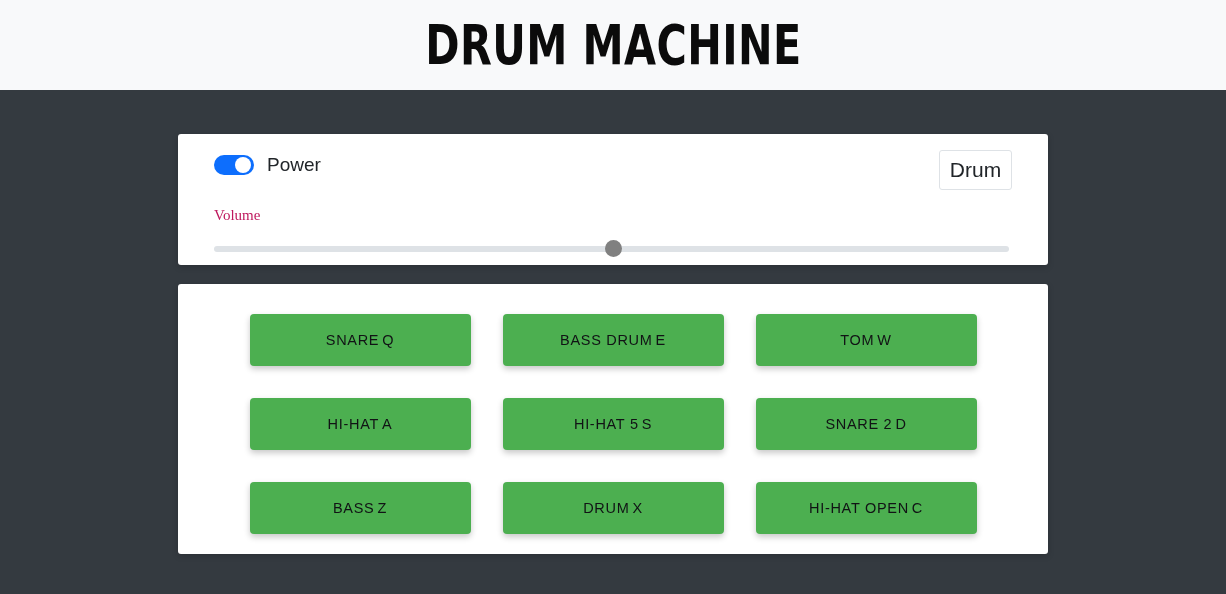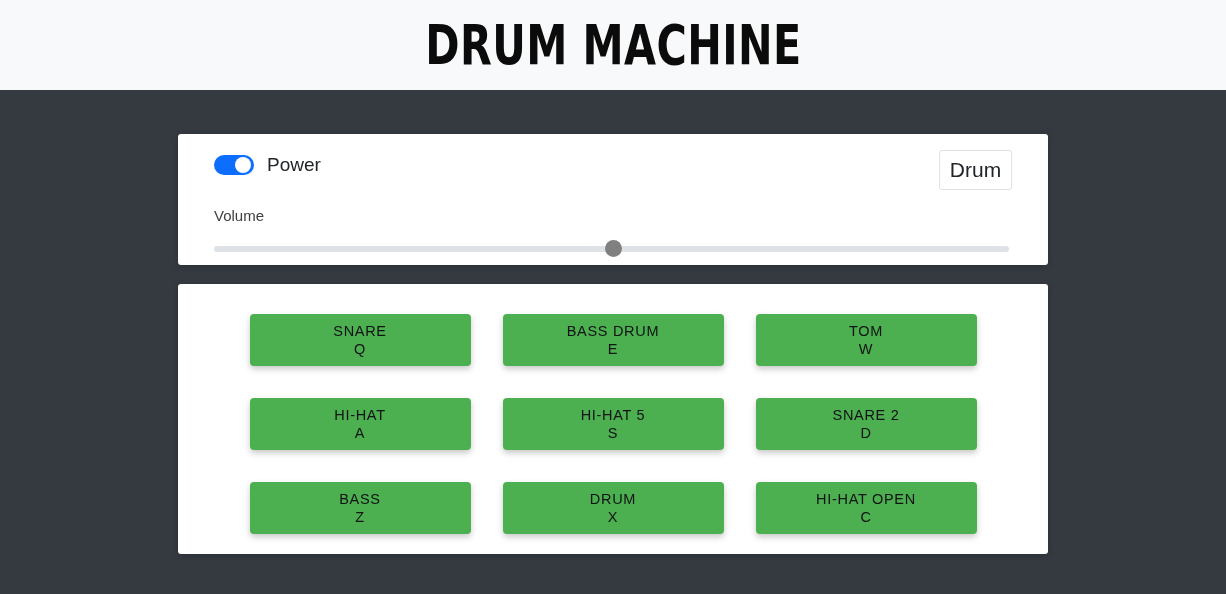--- a/index.html
+++ b/index.html
@@ -114,22 +114,23 @@
     font-size: 21px;
     color: #212529;
     cursor: pointer;
     display: flex;
     align-items: center;
     justify-content: center;
   }
 
   .volume-label {
     font-size: 15px;
-    color: #404040;
+    color: #be185d;
     margin-top: 17px;
+    font-family: Liberation Serif, serif;
   }
 
   .slider {
     position: relative;
     margin-top: 19px;
     width: 795px;
     height: 12px;
   }
   .slider .track {
     position: absolute;
@@ -169,21 +170,20 @@
   .pad {
     background: #4caf50;
     border: none;
     border-radius: 4px;
     box-shadow: 0 3px 6px rgba(0,0,0,0.22);
     color: #111315;
     font-family: "Liberation Sans", sans-serif;
     font-size: 14.5px;
     letter-spacing: 0.7px;
     display: flex;
-    flex-direction: column;
     align-items: center;
     justify-content: center;
     gap: 3px;
     cursor: pointer;
     line-height: 1;
   }
   .pad .pad-name { display: block; }
   .pad .pad-key { display: block; }
 </style>
 </head>

